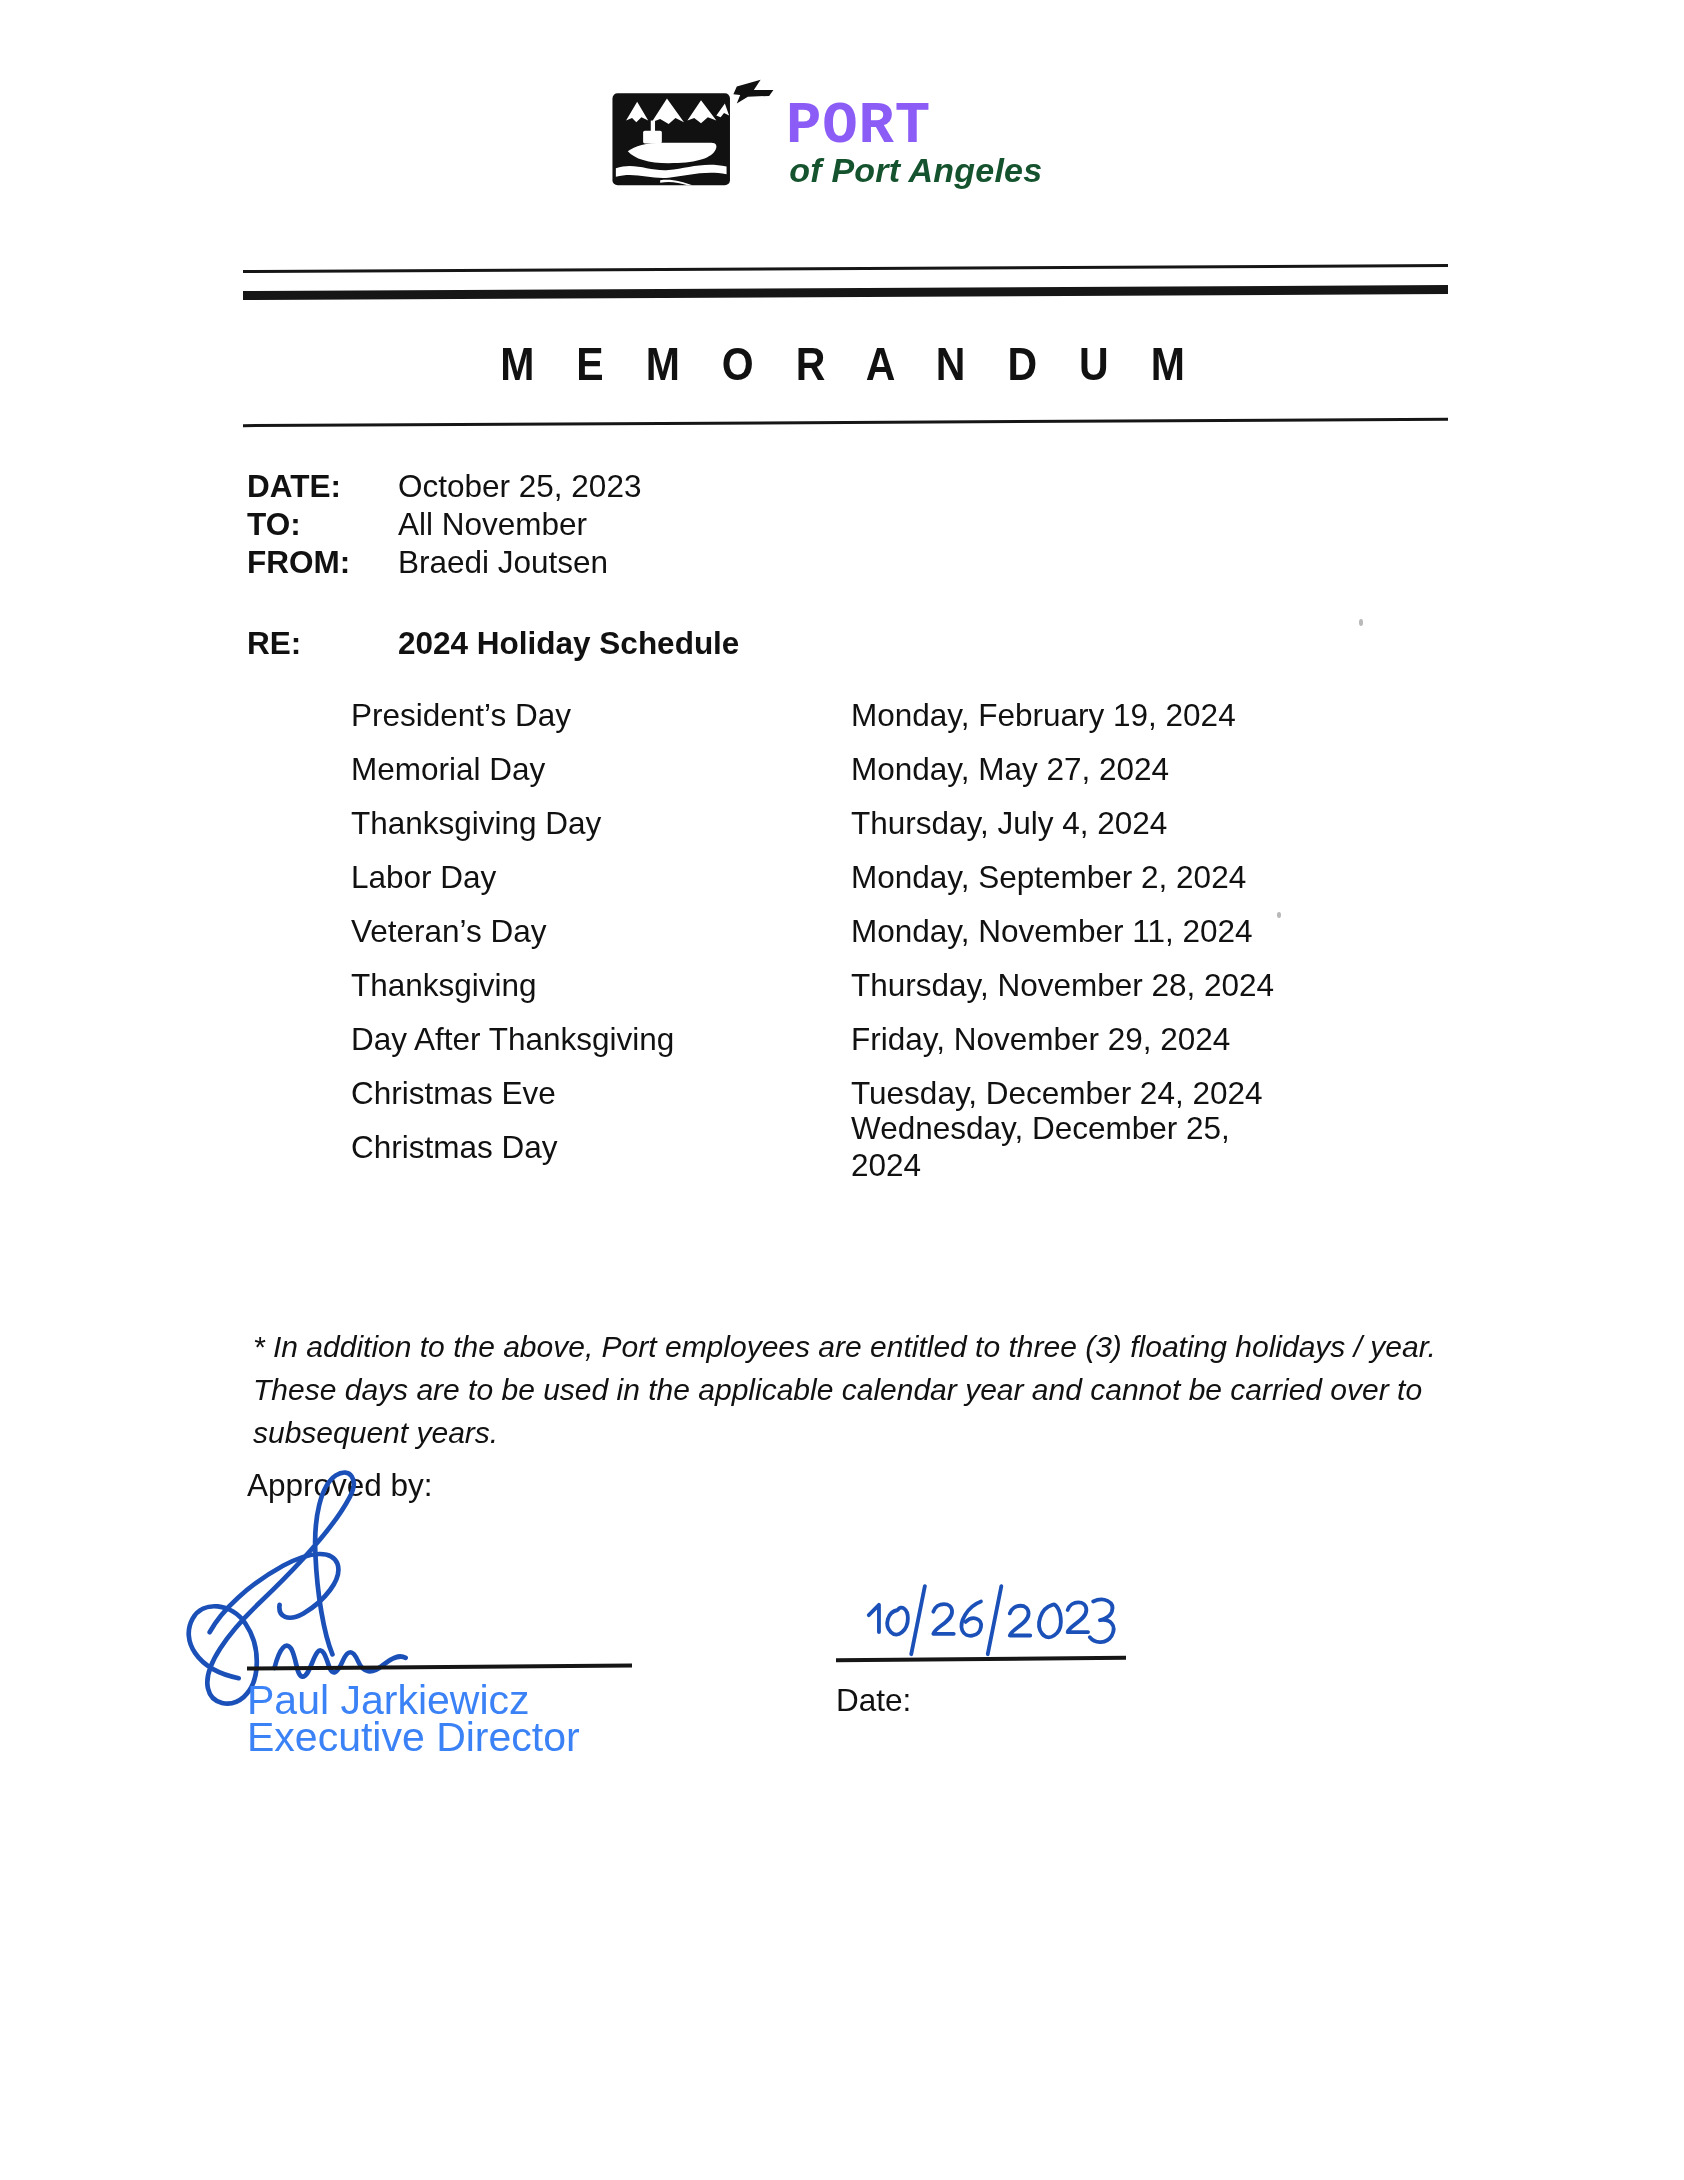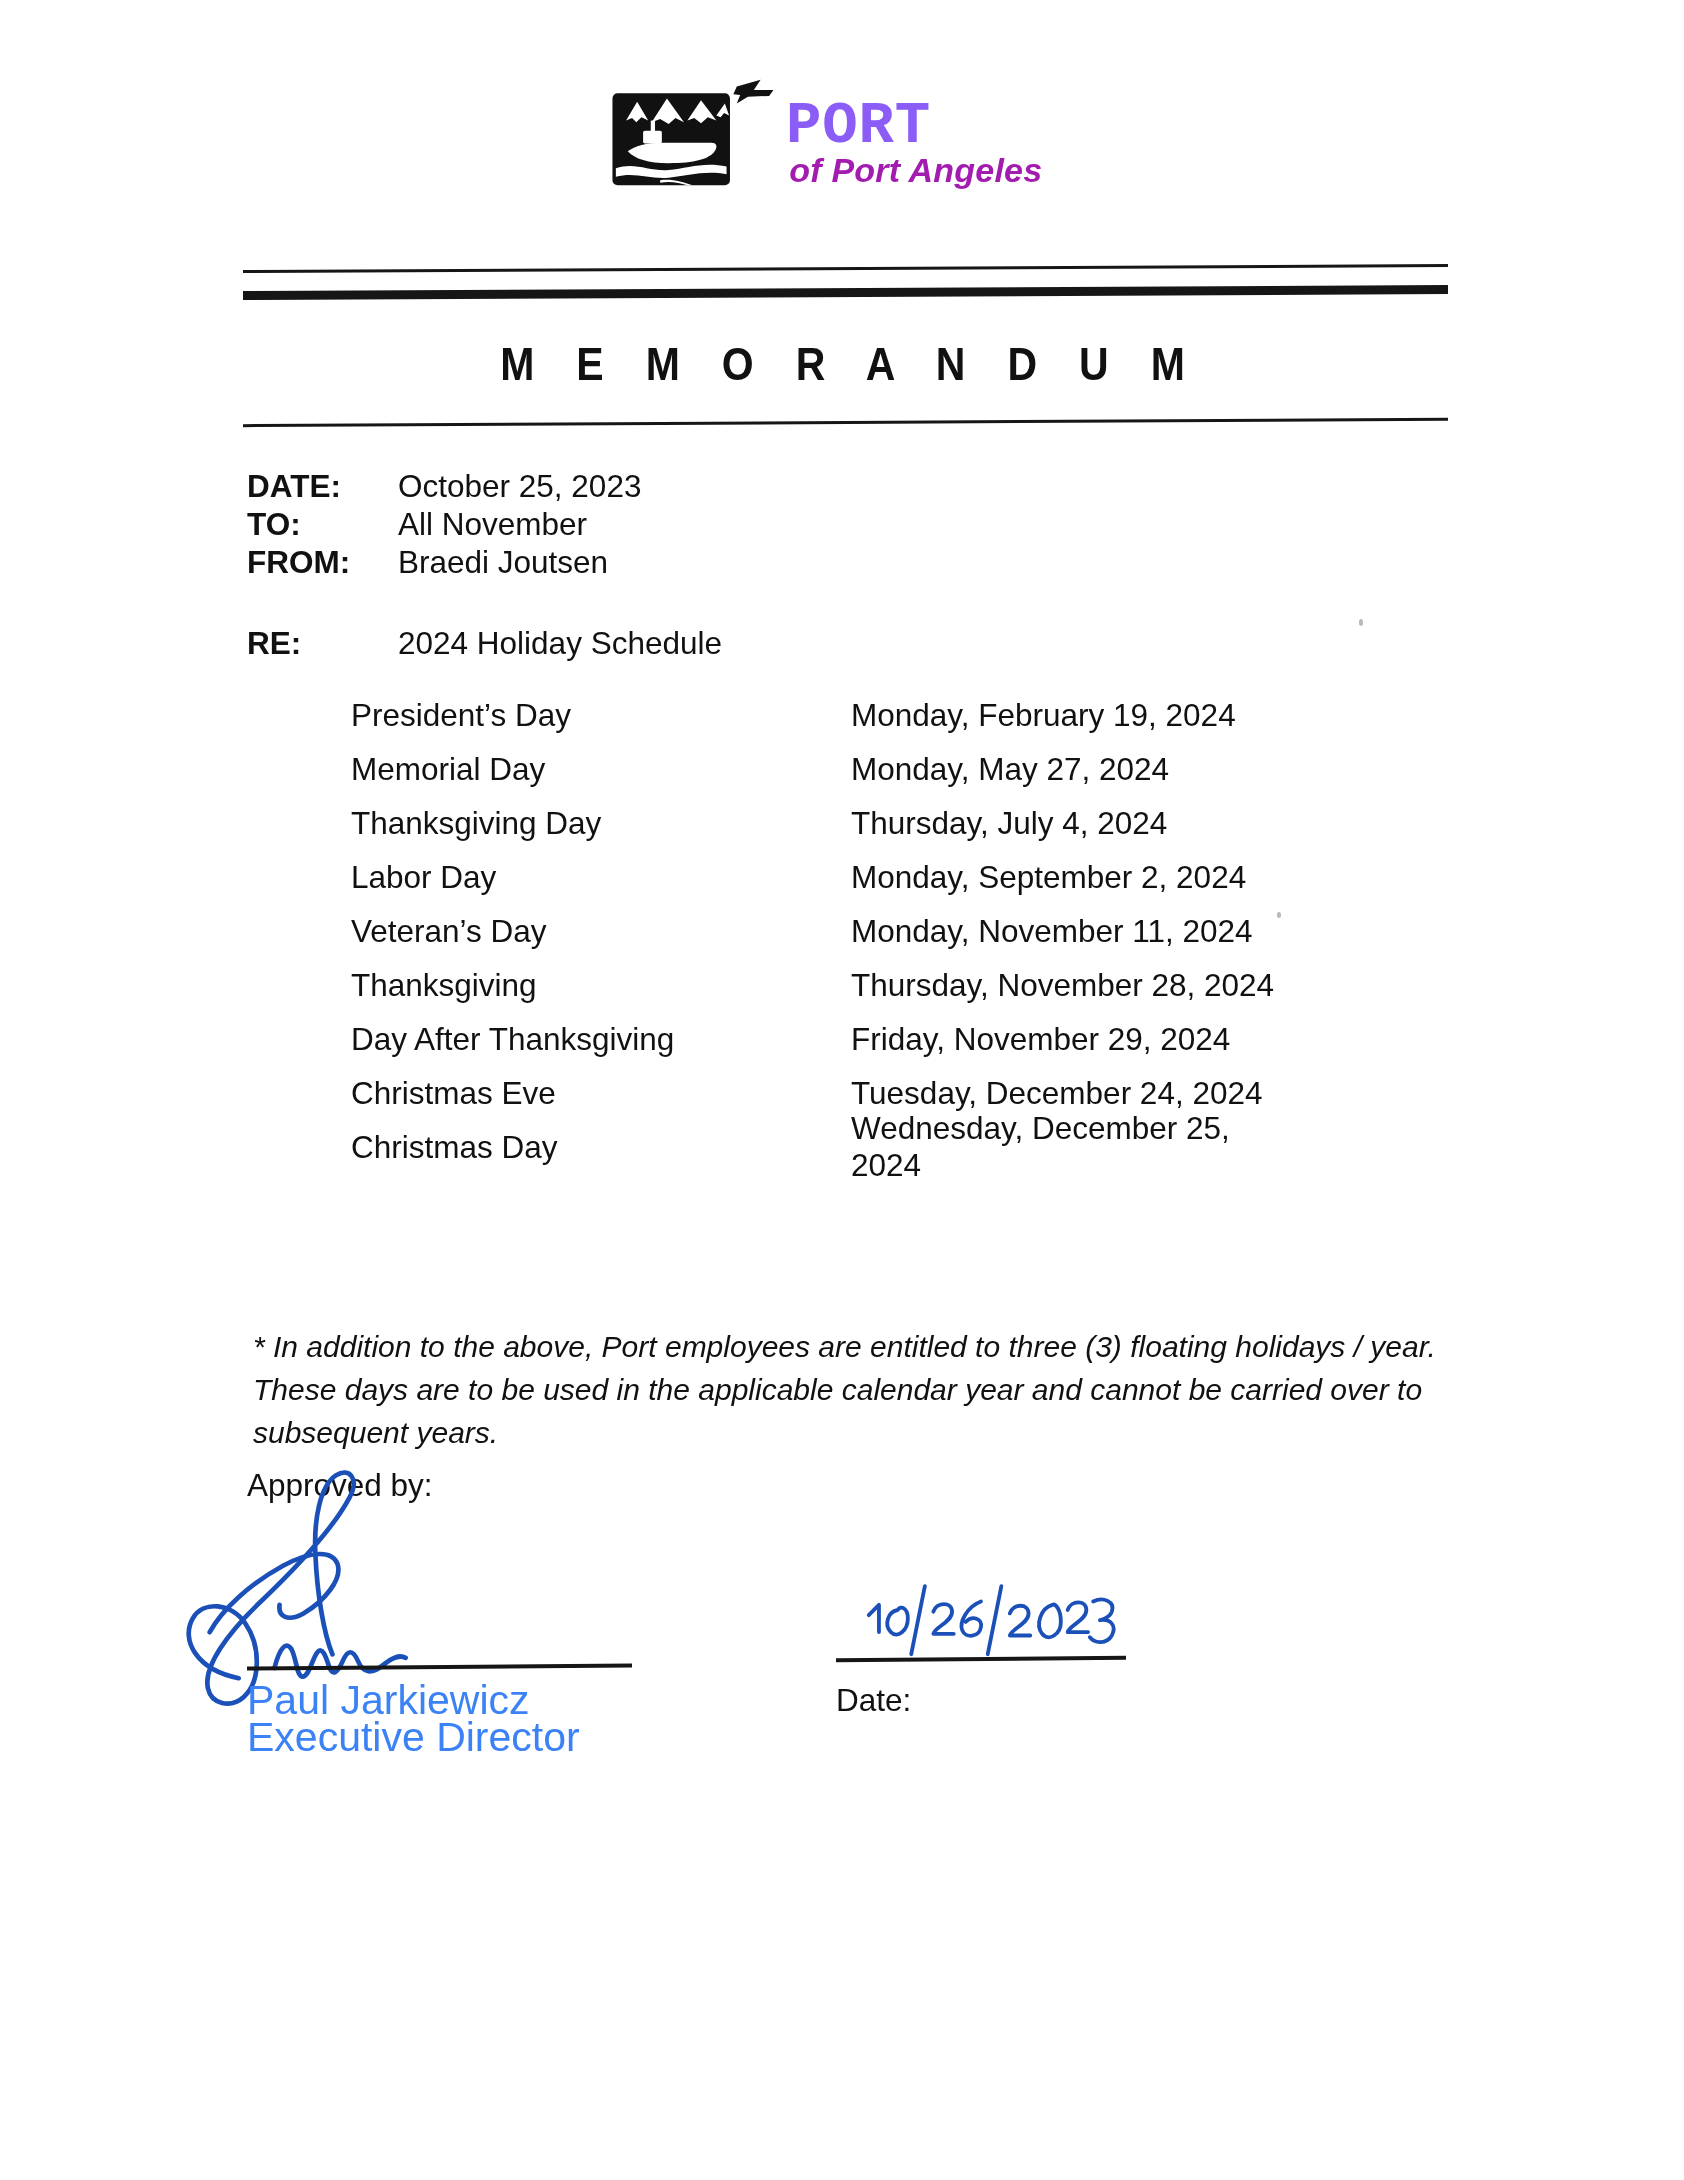--- a/index.html
+++ b/index.html
@@ -57,21 +57,21 @@
     letter-spacing: 0.9px;
     line-height: 0.93;
     color: #8b5cf6;
   }
   .logo-tagline {
     font-family: "Liberation Sans", sans-serif;
     font-size: 34px;
     font-weight: bold;
     font-style: italic;
     letter-spacing: 0.2px;
-    color: #a21caf;
+    color: #14532d;
     margin-top: -3.4px;
     margin-left: 3.4px;
   }
 
   
   .rule {
     position: absolute;
     left: 243px;
     width: 1205px;
     background: #161616;
@@ -114,21 +114,21 @@
 
   .re-row {
     position: absolute;
     left: 247px;
     top: 624px;
     font-size: 31.5px;
     line-height: 38px;
     display: flex;
     color: #111111;
   }
-  .re-row .meta-value { font-weight: normal; }
+  .re-row .meta-value { font-weight: bold; }
 
   
   .table {
     position: absolute;
     left: 247px;
     top: 688px;
     width: 1193px;
   }
   .thead {
     display: flex;

